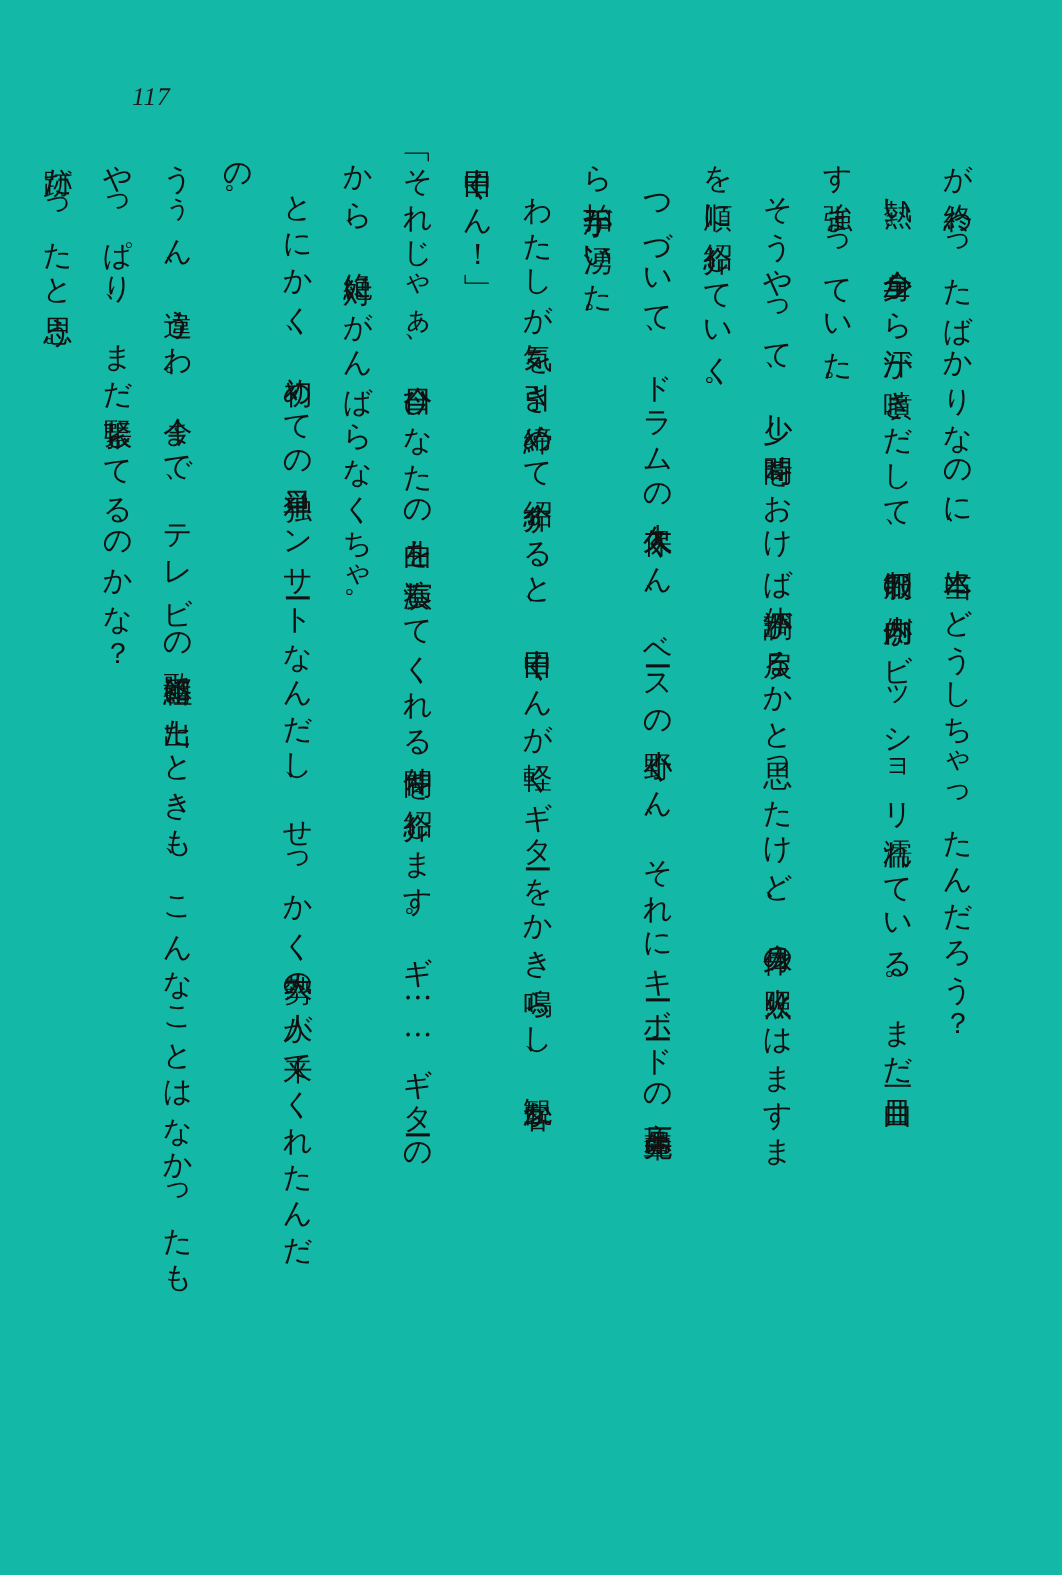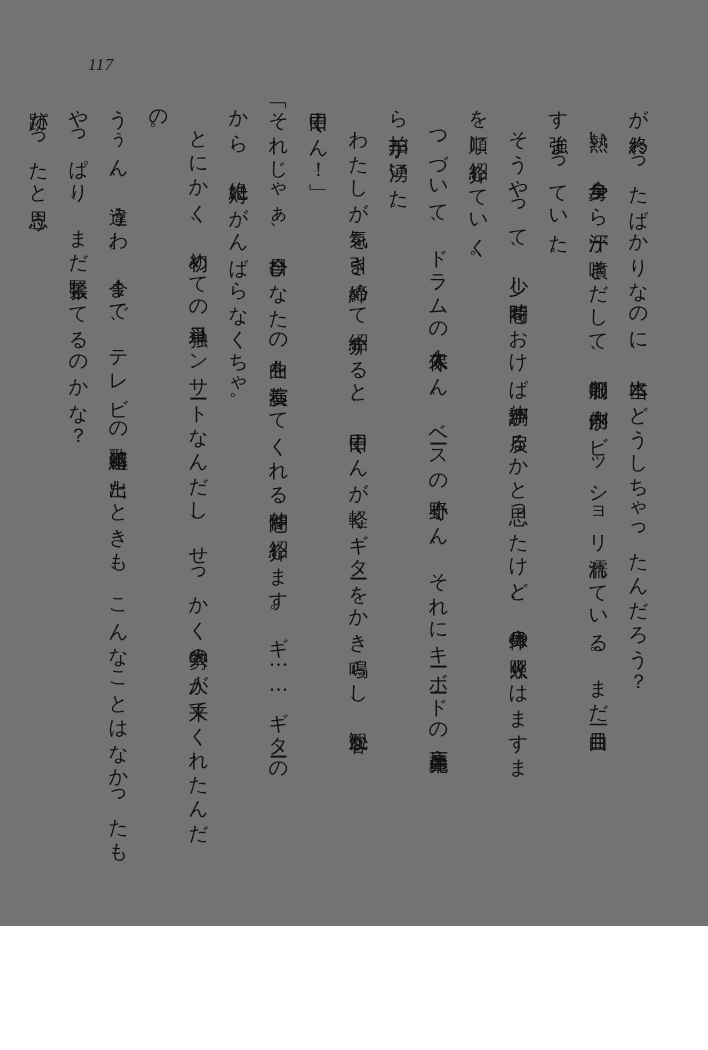--- a/index.html
+++ b/index.html
@@ -14,22 +14,22 @@
     font-family: "Liberation Serif", "DejaVu Serif", serif;
     color: #000000;
     overflow: hidden;
   }
 
   #page {
     position: absolute;
     left: 0;
     top: 0;
     width: 708px;
-    height: 926px;
-    background: #737373;
+    height: 1050px;
+    background: #14b8a6;
   }
 
   
   #page-number {
     position: absolute;
     left: 88px;
     top: 55px;
     font-size: 17px;
     font-style: italic;
     font-family: "Liberation Serif", "DejaVu Serif", serif;

